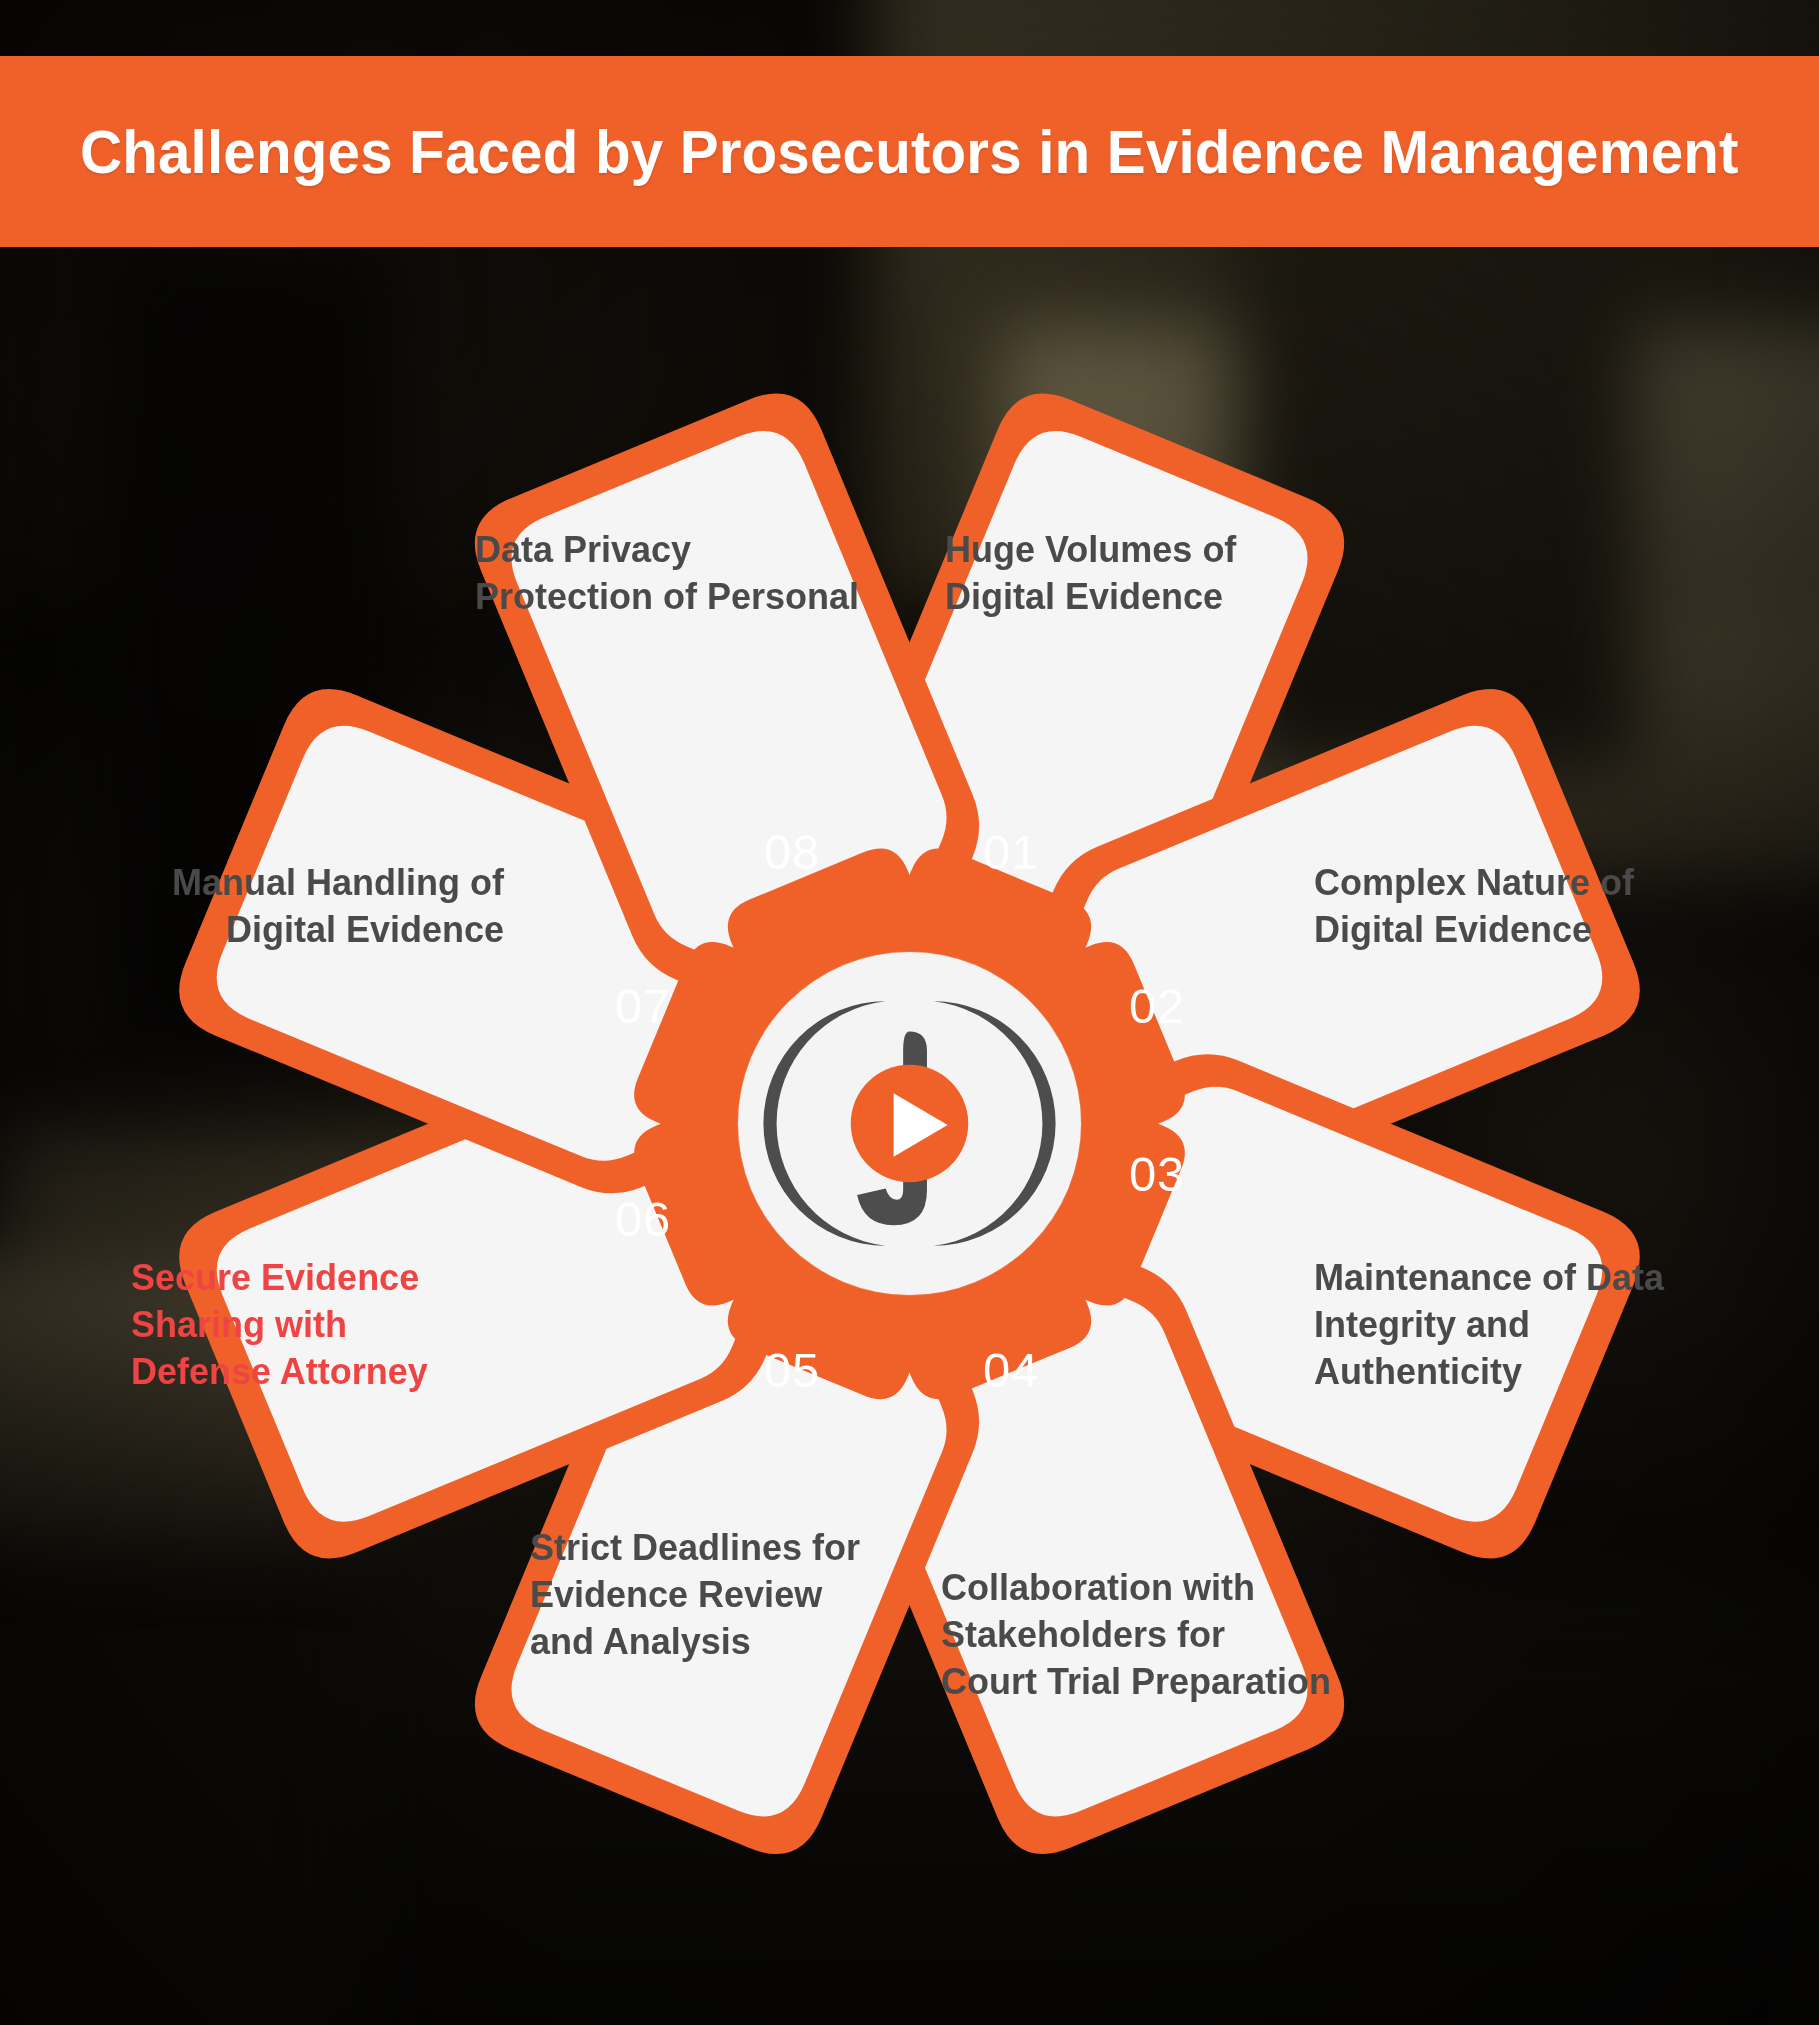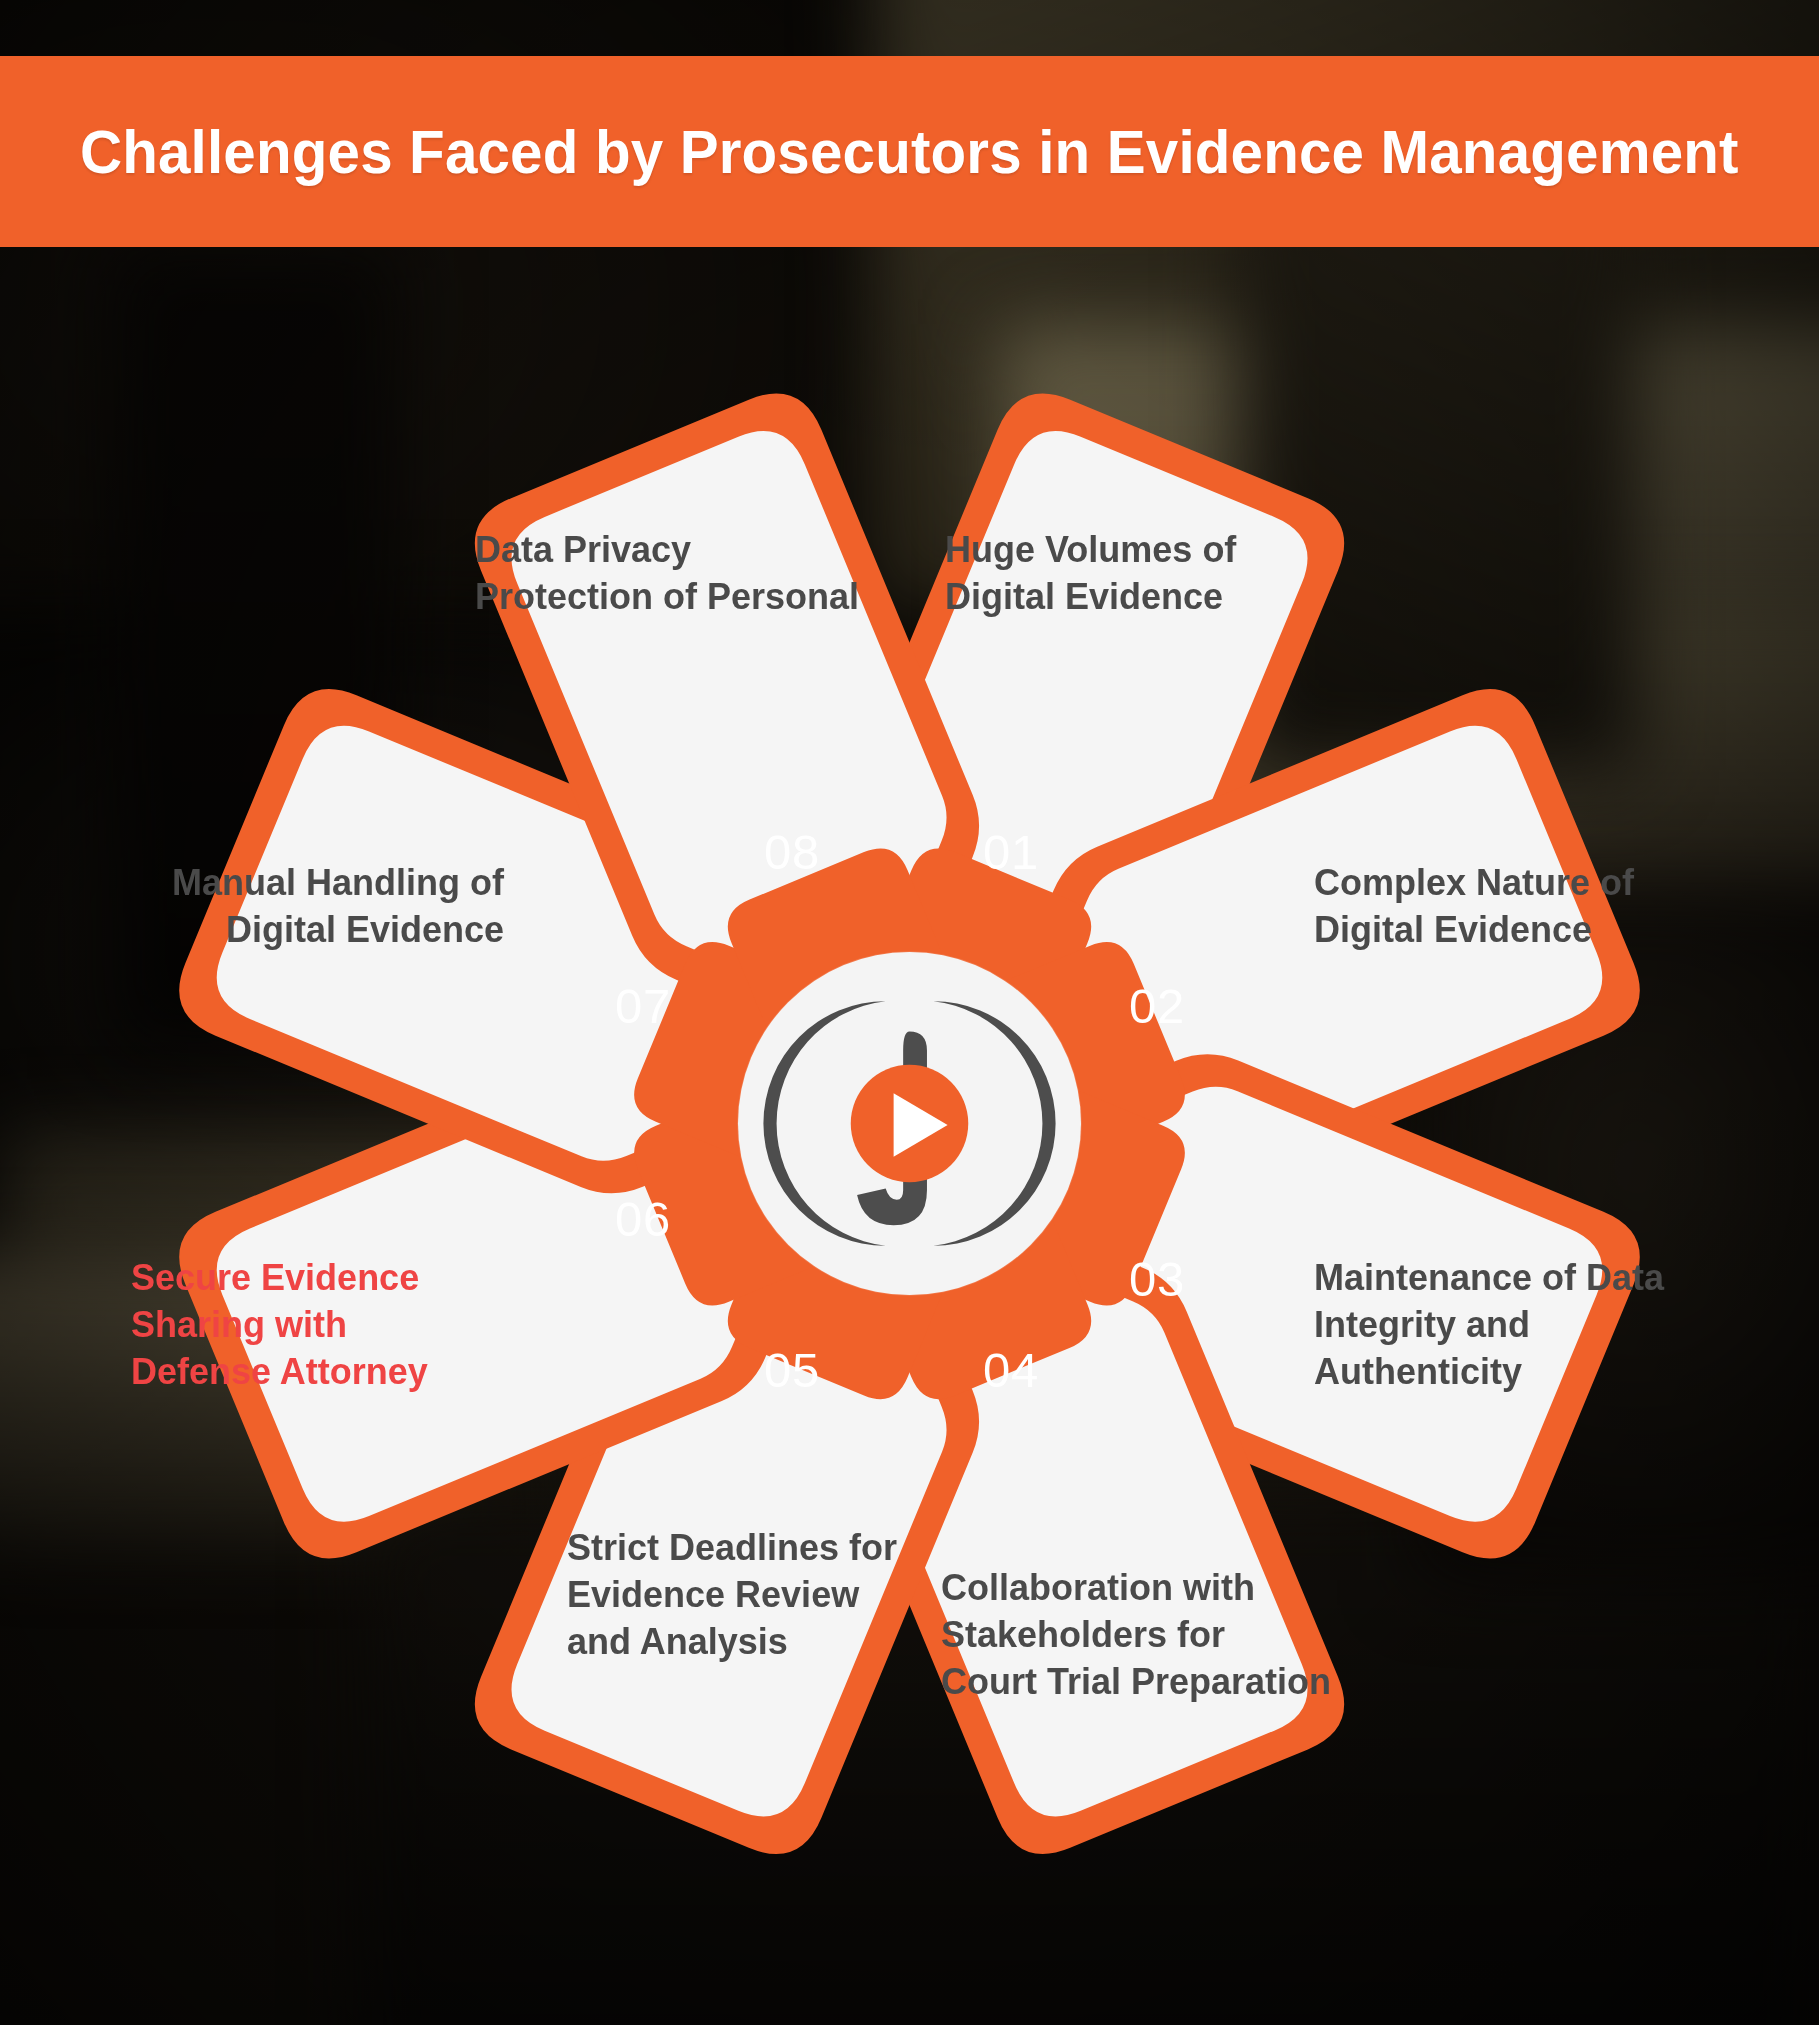--- a/index.html
+++ b/index.html
@@ -202,21 +202,21 @@
     <div>Integrity and</div>
     <div>Authenticity</div>
   </div>
 
   <div class="petal-label" style="left: 941px; top: 1525px; width: 413px; color: rgb(74, 74, 74); margin-top: 40px;">
     <div>Collaboration with</div>
     <div>Stakeholders for</div>
     <div>Court Trial Preparation</div>
   </div>
 
-  <div class="petal-label" style="left: 530px; top: 1525px; width: 357px; color: rgb(74, 74, 74); margin-left: 37px;">
+  <div class="petal-label" style="left: 530px; top: 1525px; width: 357px; color: rgb(74, 74, 74);">
     <div>Strict Deadlines for</div>
     <div>Evidence Review</div>
     <div>and Analysis</div>
   </div>
 
   <div class="petal-label" style="left: 131px; top: 1255px; width: 357px; color: #ef4444;">
     <div>Secure Evidence</div>
     <div>Sharing with</div>
     <div>Defense Attorney</div>
   </div>
@@ -226,21 +226,21 @@
     <div>Digital Evidence</div>
   </div>
 
   <div class="petal-label" style="left: 475px; top: 527px; width: 397px; color: rgb(74, 74, 74);">
     <div>Data Privacy</div>
     <div>Protection of Personal</div>
   </div>
 
   <div class="num" style="left:983px;top:824px;">01</div>
   <div class="num" style="left:1129px;top:978px;">02</div>
-  <div class="num" style="left:1129px;top:1251px;">03</div>
+  <div class="num" style="left:1129px;top:1146px;">03</div>
   <div class="num" style="left:983px;top:1342px;">04</div>
   <div class="num" style="left:764px;top:1342px;">05</div>
   <div class="num" style="left:615px;top:1191px;">06</div>
   <div class="num" style="left:615px;top:978px;">07</div>
   <div class="num" style="left:764px;top:824px;">08</div>
 
 </div>
 
 <div id="center-logo">
   <svg viewBox="0 0 432 432" xmlns="http://www.w3.org/2000/svg">

